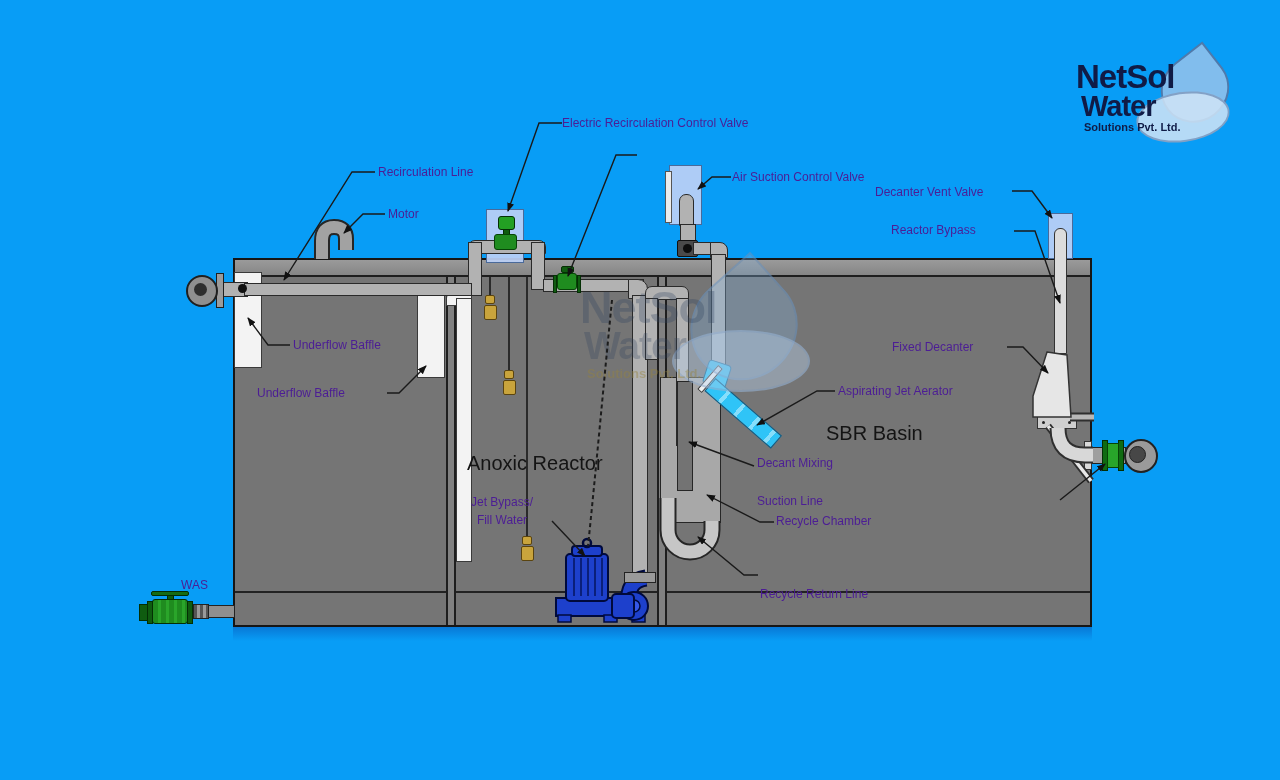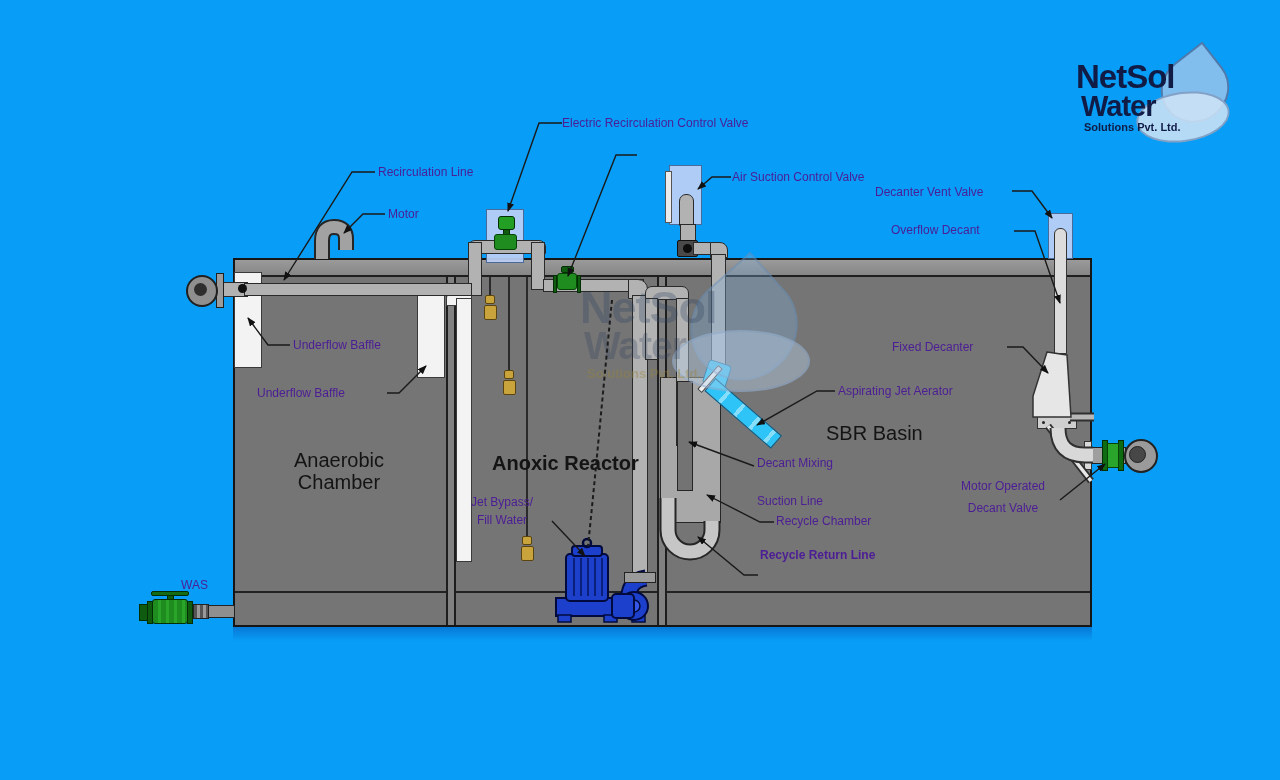--- a/index.html
+++ b/index.html
@@ -190,48 +190,40 @@
       <path d="M774,522 L760,522 L707,495" marker-end="url(#arr)"></path>
       <path d="M758,575 L744,575 L698,537" marker-end="url(#arr)"></path>
       <path d="M1060,500 L1105,464" marker-end="url(#arr)"></path>
       <path d="M552,521 L585,556" marker-end="url(#arr)"></path>
     </g>
   </svg>
 
   <span class="lbl" style="left:562px;top:114px;">Electric Recirculation Control Valve</span>
   <span class="lbl" style="left:732px;top:168px;">Air Suction Control Valve</span>
   <span class="lbl" style="left:855px;top:183px;margin-left:20px;">Decanter Vent Valve</span>
-  <span class="lbl" style="left:891px;top:221px;">Overflow Decant</span>
+  <span class="lbl" style="left:891px;top:221px;">Reactor Bypass</span>
   <span class="lbl" style="left:378px;top:163px;">Recirculation Line</span>
   <span class="lbl" style="left:388px;top:205px;">Motor</span>
   <span class="lbl" style="left:293px;top:336px;">Underflow Baffle</span>
   <span class="lbl" style="left:257px;top:384px;">Underflow Baffle</span>
   <span class="lbl" style="left:892px;top:338px;">Fixed Decanter</span>
   <span class="lbl" style="left:838px;top:382px;text-align:right;">Aspirating Jet Aerator</span>
   <span class="title" style="left:826px;top:422px;">SBR Basin</span>
 
-  <div class="title" style="left:268px;top:449px;width:142px;text-align:center;">
-    <div>Anaerobic</div>
-    <div>Chamber</div>
-  </div>
-  <span class="title" style="left:492px;top:452px;font-weight:bold;">Anoxic Reactor</span>
+  <span class="title" style="left:467px;top:452px;">Anoxic Reactor</span>
 
   <div class="lbl" style="left:452px;top:493px;width:100px;text-align:center;">
     <div>Jet Bypass/</div>
     <div>Fill Water</div>
   </div>
 
   <div class="lbl" style="left:757px;top:454px;">
     <div>Decant Mixing</div>
     <div style="margin-top:20px;">Suction Line</div>
   </div>
 
   <span class="lbl" style="left:776px;top:512px;">Recycle Chamber</span>
-  <span class="lbl" style="left:760px;top:546px;font-weight:bold;">Recycle Return Line</span>
-
-  <div class="lbl" style="left:943px;top:477px;width:120px;text-align:center;">
-    <div>Motor Operated</div>
-    <div style="margin-top:4px;">Decant Valve</div>
-  </div>
+  <span class="lbl" style="left:760px;top:585px;">Recycle Return Line</span>
+
 
   <span class="lbl" style="left:181px;top:576px;">WAS</span>
 
 </div>
 
 </body></html>

